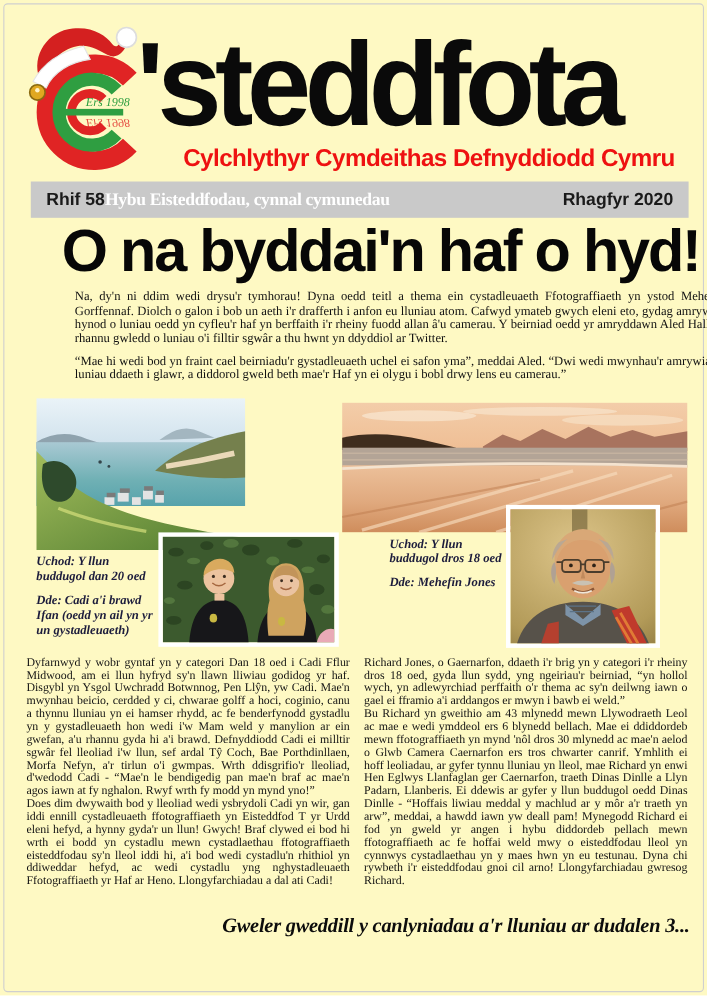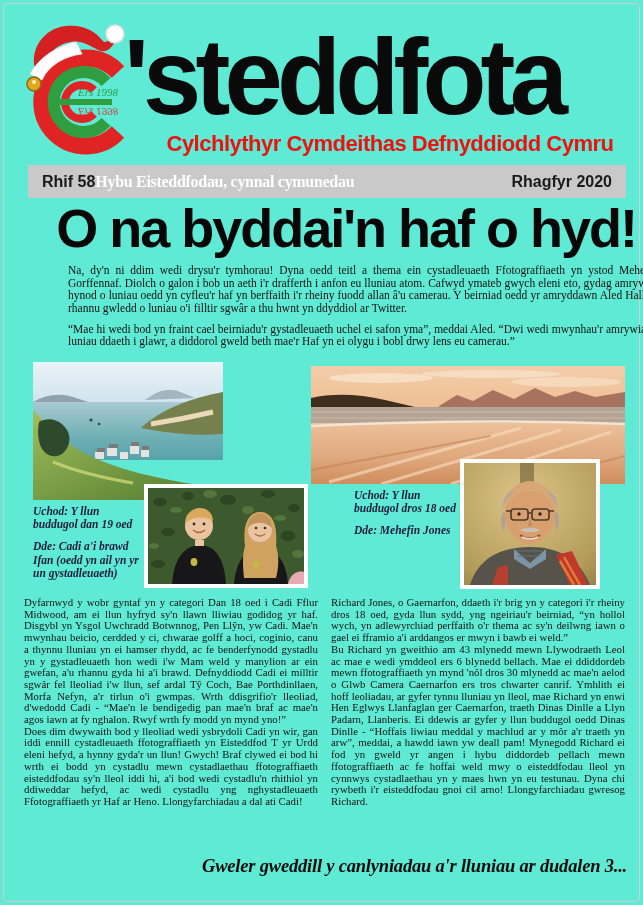--- a/index.html
+++ b/index.html
@@ -1,16 +1,16 @@
 <!DOCTYPE html>
 <html><head>
 <meta charset="utf-8">
 <style>
   html,body{margin:0;padding:0;background:#fff;}
-  .page{position:relative;width:643px;height:905px;background:#5eead4;overflow:hidden;
+  .page{position:relative;width:643px;height:905px;background:#fef9c3;overflow:hidden;
         font-family:"Liberation Serif", serif;color:#111;}
   .frame{position:absolute;inset:3px;border:1.5px solid #cfcfcf;border-radius:4px;pointer-events:none;}
 
   
   .logo{position:absolute;left:14px;top:16px;width:122px;height:144px;}
   .title{position:absolute;left:124px;top:20px;font-family:"Liberation Sans",sans-serif;
          font-weight:bold;font-size:108px;line-height:1.05;letter-spacing:-6px;color:#0a0a0a;
          transform:scaleX(.97);transform-origin:left top;white-space:nowrap;}
   .subtitle{position:absolute;left:150px;top:131px;width:480px;text-align:center;
             font-family:"Liberation Sans",sans-serif;font-weight:bold;font-size:22px;
@@ -41,21 +41,21 @@
   .cap-left{left:33px;top:505px;width:108px;}
   .cap-right{left:354px;top:489px;width:112px;}
   .caption p{margin:0 0 9px 0;}
 
   
   .columns{position:absolute;left:24px;top:597px;width:601px;display:flex;gap:13px;}
   .col{flex:1;font-size:10.8px;line-height:1.085;text-align:justify;}
   .col p{margin:0;}
 
   
-  .footer{position:absolute;right:16px;top:856px;font-weight:bold;font-style:italic;
+  .footer{position:absolute;right:16px;top:832px;font-weight:bold;font-style:italic;
           font-size:18.5px;color:#0c0c0c;letter-spacing:-.2px;}
 </style>
 </head>
 <body>
 
 <div class="page">
   <div class="frame"></div>
 
   <svg class="logo" viewBox="0 0 122 144">
 
@@ -243,21 +243,21 @@
     <circle cx="55" cy="51" r="1.7" fill="#2e2318"></circle>
       <circle cx="76" cy="51" r="1.7" fill="#2e2318"></circle>
 
     <path d="M66,54 L64,63 L68,63 Z" fill="#c08a5c"></path>
     <path d="M56,67 C62,64 70,64 76,67 C70,70 62,70 56,67 Z" fill="#c9c2b4"></path>
     <path d="M56,72 Q66,79 76,72" fill="none" stroke="#8a5636" stroke-width="2"></path>
     <path d="M58,74 Q66,78 74,74" fill="none" stroke="#f0e6d8" stroke-width="1.6"></path>
   </svg>
 
   <div class="caption cap-left">
-    <p>Uchod: Y llun buddugol dan 19 oed</p>
+    <p>Uchod: Y llun buddugol dan 20 oed</p>
     <p>Dde: Cadi a'i brawd Ifan (oedd yn ail yn yr un gystadleuaeth)</p>
   </div>
   <div class="caption cap-right">
     <p>Uchod: Y llun buddugol dros 18 oed</p>
     <p>Dde: Mehefin Jones</p>
   </div>
 
   <div class="columns">
     <div class="col">
       <p>Dyfarnwyd y wobr gyntaf yn y categori Dan 18 oed i Cadi Fflur Midwood, am ei llun hyfryd sy'n llawn lliwiau godidog yr haf. Disgybl yn Ysgol Uwchradd Botwnnog, Pen Llŷn, yw Cadi. Mae'n mwynhau beicio, cerdded y ci, chwarae golff a hoci, coginio, canu a thynnu lluniau yn ei hamser rhydd, ac fe benderfynodd gystadlu yn y gystadleuaeth hon wedi i'w Mam weld y manylion ar ein gwefan, a'u rhannu gyda hi a'i brawd. Defnyddiodd Cadi ei milltir sgwâr fel lleoliad i'w llun, sef ardal Tŷ Coch, Bae Porthdinllaen, Morfa Nefyn, a'r tirlun o'i gwmpas. Wrth ddisgrifio'r lleoliad, d'wedodd Cadi - “Mae'n le bendigedig pan mae'n braf ac mae'n agos iawn at fy nghalon. Rwyf wrth fy modd yn mynd yno!”</p>

